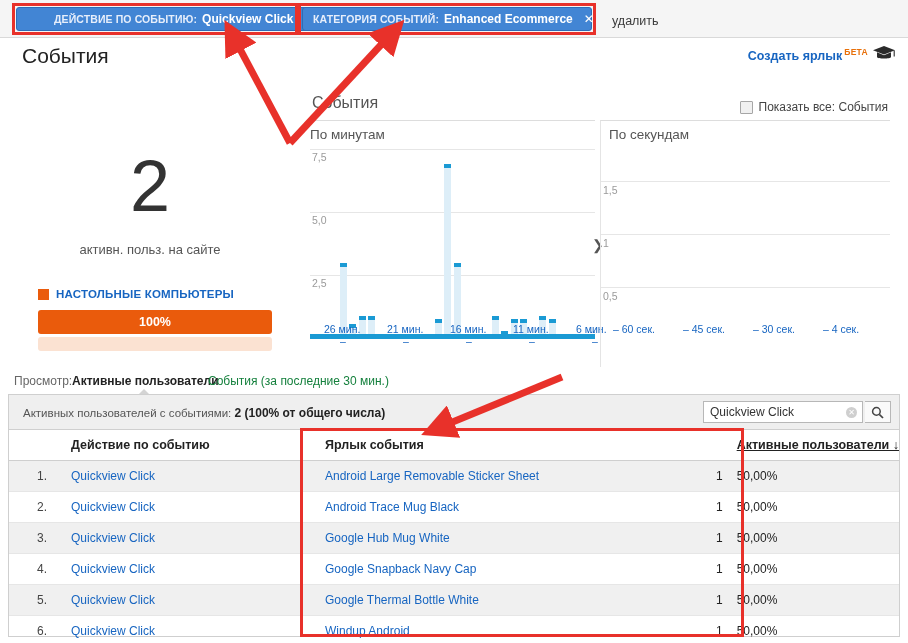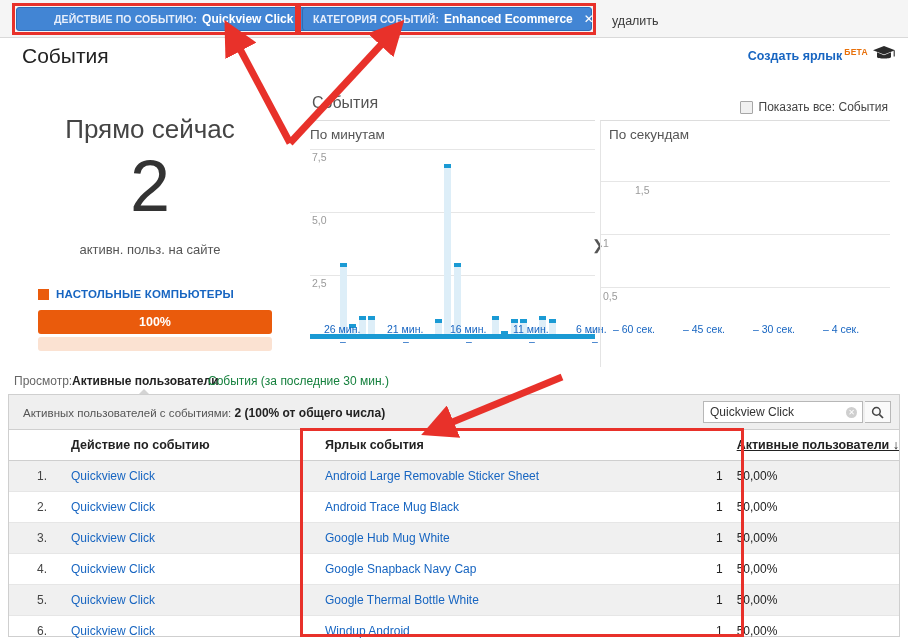--- a/index.html
+++ b/index.html
@@ -163,21 +163,20 @@
     <svg width="24" height="18" viewBox="0 0 24 18">
       <path d="M12 2 L23 6.3 L12 10.6 L1 6.3 Z" fill="#2b2b2b"></path>
       <path d="M5 8.2 L5 13 C5 15 19 15 19 13 L19 8.2 L12 11.2 Z" fill="#2b2b2b"></path>
       <path d="M22.2 6.6 L22.2 12.6" stroke="#2b2b2b" stroke-width="1.1" fill="none"></path>
     </svg>
   </div>
 
   <div class="topwrap">
 
     <div class="rightnow">
-      <div class="rn-title">Прямо сейчас</div>
       <div class="rn-num">2</div>
       <div class="rn-sub">активн. польз. на сайте</div>
       <div class="rn-legend">
         <i class="sw"></i>
         <span class="lbl">НАСТОЛЬНЫЕ КОМПЬЮТЕРЫ</span>
       </div>
       <div class="rn-bar">100%</div>
       <div class="rn-bar2"></div>
     </div>
 
@@ -243,21 +242,21 @@
       </div>
 
       <div class="expander">❯</div>
 
       <div class="chartbox secbox">
         <div class="cb-title">По секундам</div>
         <div class="plot">
           <div class="grid" style="top:32px;"></div>
           <div class="grid" style="top:85px;"></div>
           <div class="grid" style="top:138px;"></div>
-          <div class="ylab" style="top:35px;margin-left:32px;">1,5</div>
+          <div class="ylab" style="top:35px;">1,5</div>
           <div class="ylab" style="top:88px;">1</div>
           <div class="ylab" style="top:141px;">0,5</div>
         </div>
         <div id="sec-xlabels">
             <div class="xlab" style="left: 12px; top: 202px;">– 60 сек.</div>
             <div class="xlab" style="left: 82px; top: 202px;">– 45 сек.</div>
             <div class="xlab" style="left: 152px; top: 202px;">– 30 сек.</div>
             <div class="xlab" style="left: 222px; top: 202px;">– 4 сек.</div>
           </div>
       </div>

